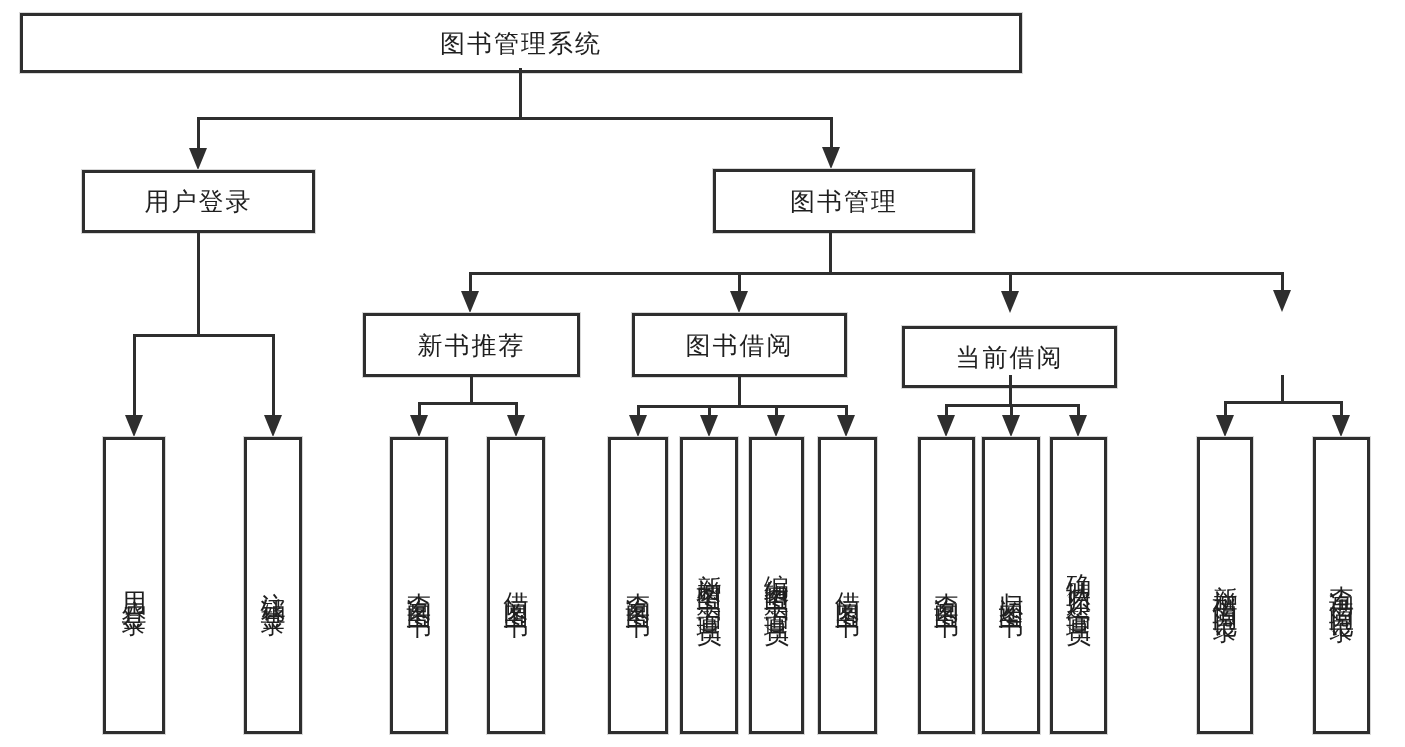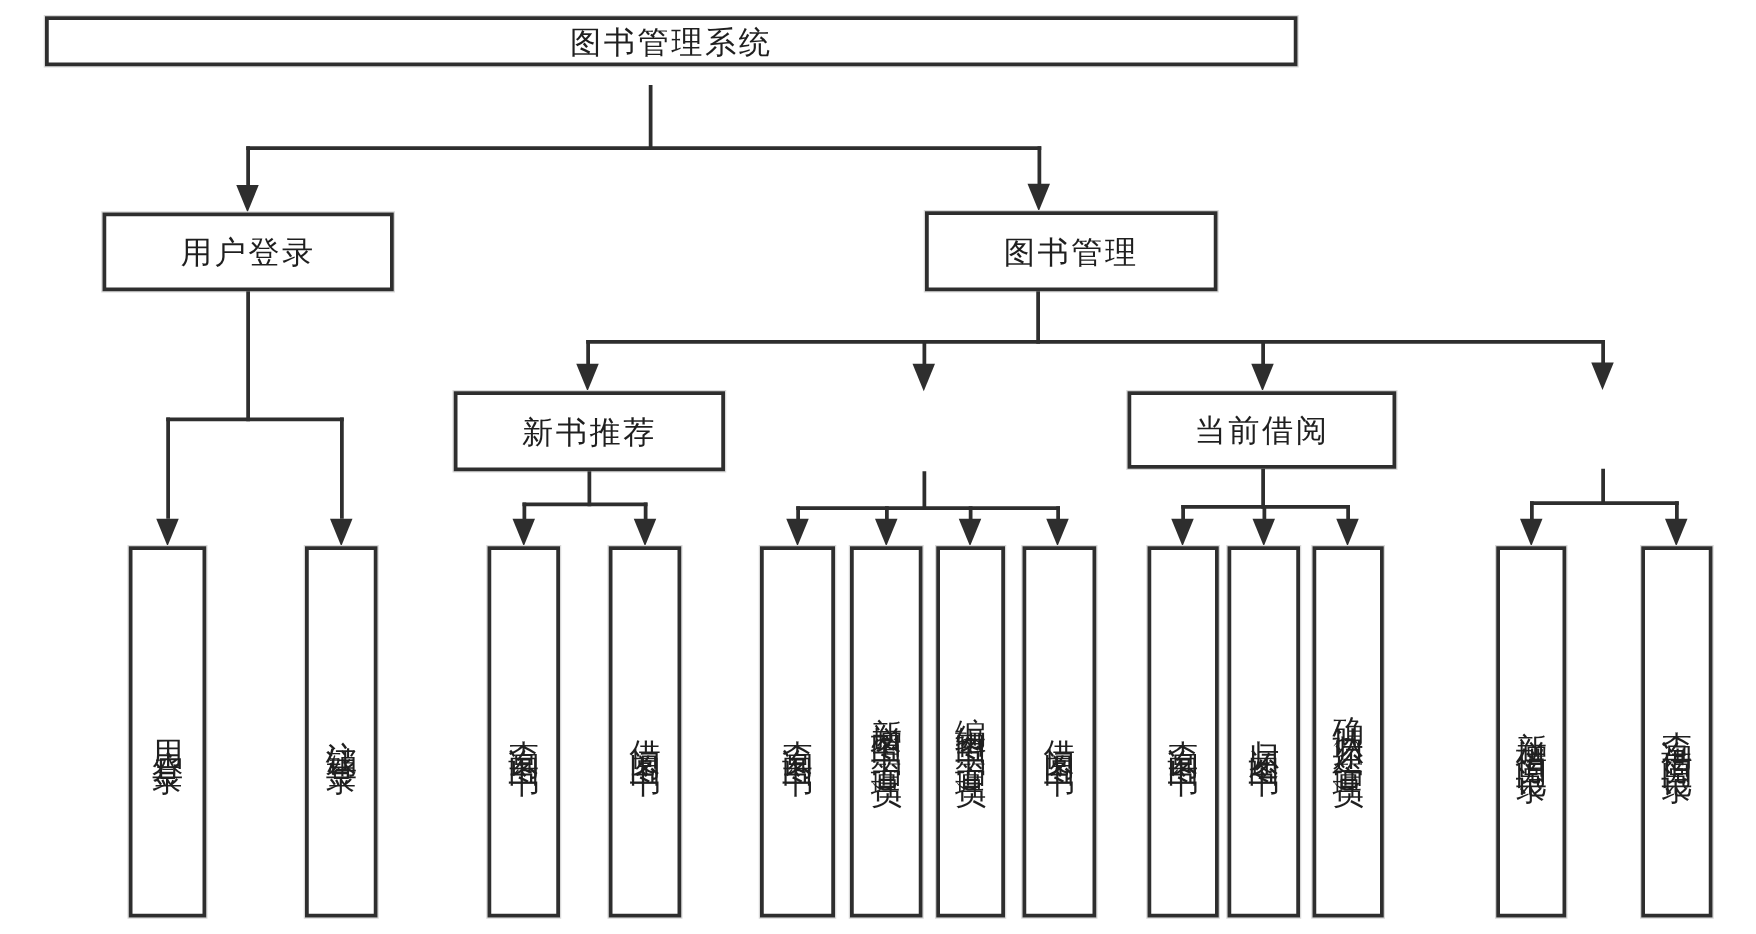--- a/index.html
+++ b/index.html
@@ -49,35 +49,35 @@
     opacity:.8;
     white-space:nowrap;
     z-index:5;
   }
 </style>
 </head>
 <body>
 
 <div class="canvas">
 
-  <div class="box h-box" style="left:20px;top:13px;width:1002px;height:40px;margin-left:16px;">
+  <div class="box h-box" style="left:20px;top:13px;width:1002px;height:60px;">
     <span>图书管理系统</span>
   </div>
 
   <div class="line" style="left:519px;top:68px;width:3px;height:51px;"></div>
   <div class="line" style="left:197px;top:117px;width:636px;height:3px;"></div>
   <div class="line" style="left:197px;top:117px;width:3px;height:33px;"></div>
   <div class="arrow" style="left:189px;top:148px;"></div>
   <div class="line" style="left:830px;top:117px;width:3px;height:33px;"></div>
   <div class="arrow" style="left:822px;top:147px;"></div>
 
   <div class="box h-box" style="left:82px;top:170px;width:233px;height:63px;">
     <span>用户登录</span>
   </div>
-  <div class="box h-box" style="left:713px;top:169px;width:234px;height:64px;margin-left:27px;">
+  <div class="box h-box" style="left:713px;top:169px;width:262px;height:64px;">
     <span>图书管理</span>
   </div>
 
   <div class="line" style="left:197px;top:233px;width:3px;height:104px;"></div>
   <div class="line" style="left:133px;top:334px;width:142px;height:3px;"></div>
   <div class="line" style="left:133px;top:334px;width:3px;height:81px;"></div>
   <div class="arrow" style="left:125px;top:415px;"></div>
   <div class="line" style="left:272px;top:334px;width:3px;height:81px;"></div>
   <div class="arrow" style="left:264px;top:415px;"></div>
 
@@ -88,21 +88,24 @@
   <div class="line" style="left:738px;top:272px;width:3px;height:20px;"></div>
   <div class="arrow" style="left:730px;top:291px;"></div>
   <div class="line" style="left:1009px;top:272px;width:3px;height:20px;"></div>
   <div class="arrow" style="left:1001px;top:291px;"></div>
   <div class="line" style="left:1281px;top:272px;width:3px;height:20px;"></div>
   <div class="arrow" style="left:1273px;top:290px;"></div>
 
   <div class="box h-box" style="left:363px;top:313px;width:217px;height:64px;">
     <span>新书推荐</span>
   </div>
-  <div class="box h-box" style="left:902px;top:313px;width:215px;height:62px;">
+  <div class="box h-box" style="left:632px;top:313px;width:215px;height:64px;">
+    <span>图书借阅</span>
+  </div>
+  <div class="box h-box" style="left:902px;top:326px;width:215px;height:62px;">
     <span>当前借阅</span>
   </div>
 
   <div class="line" style="left:470px;top:377px;width:3px;height:28px;"></div>
   <div class="line" style="left:418px;top:402px;width:100px;height:3px;"></div>
   <div class="line" style="left:418px;top:402px;width:3px;height:14px;"></div>
   <div class="arrow" style="left:410px;top:415px;"></div>
   <div class="line" style="left:515px;top:402px;width:3px;height:14px;"></div>
   <div class="arrow" style="left:507px;top:415px;"></div>
 

